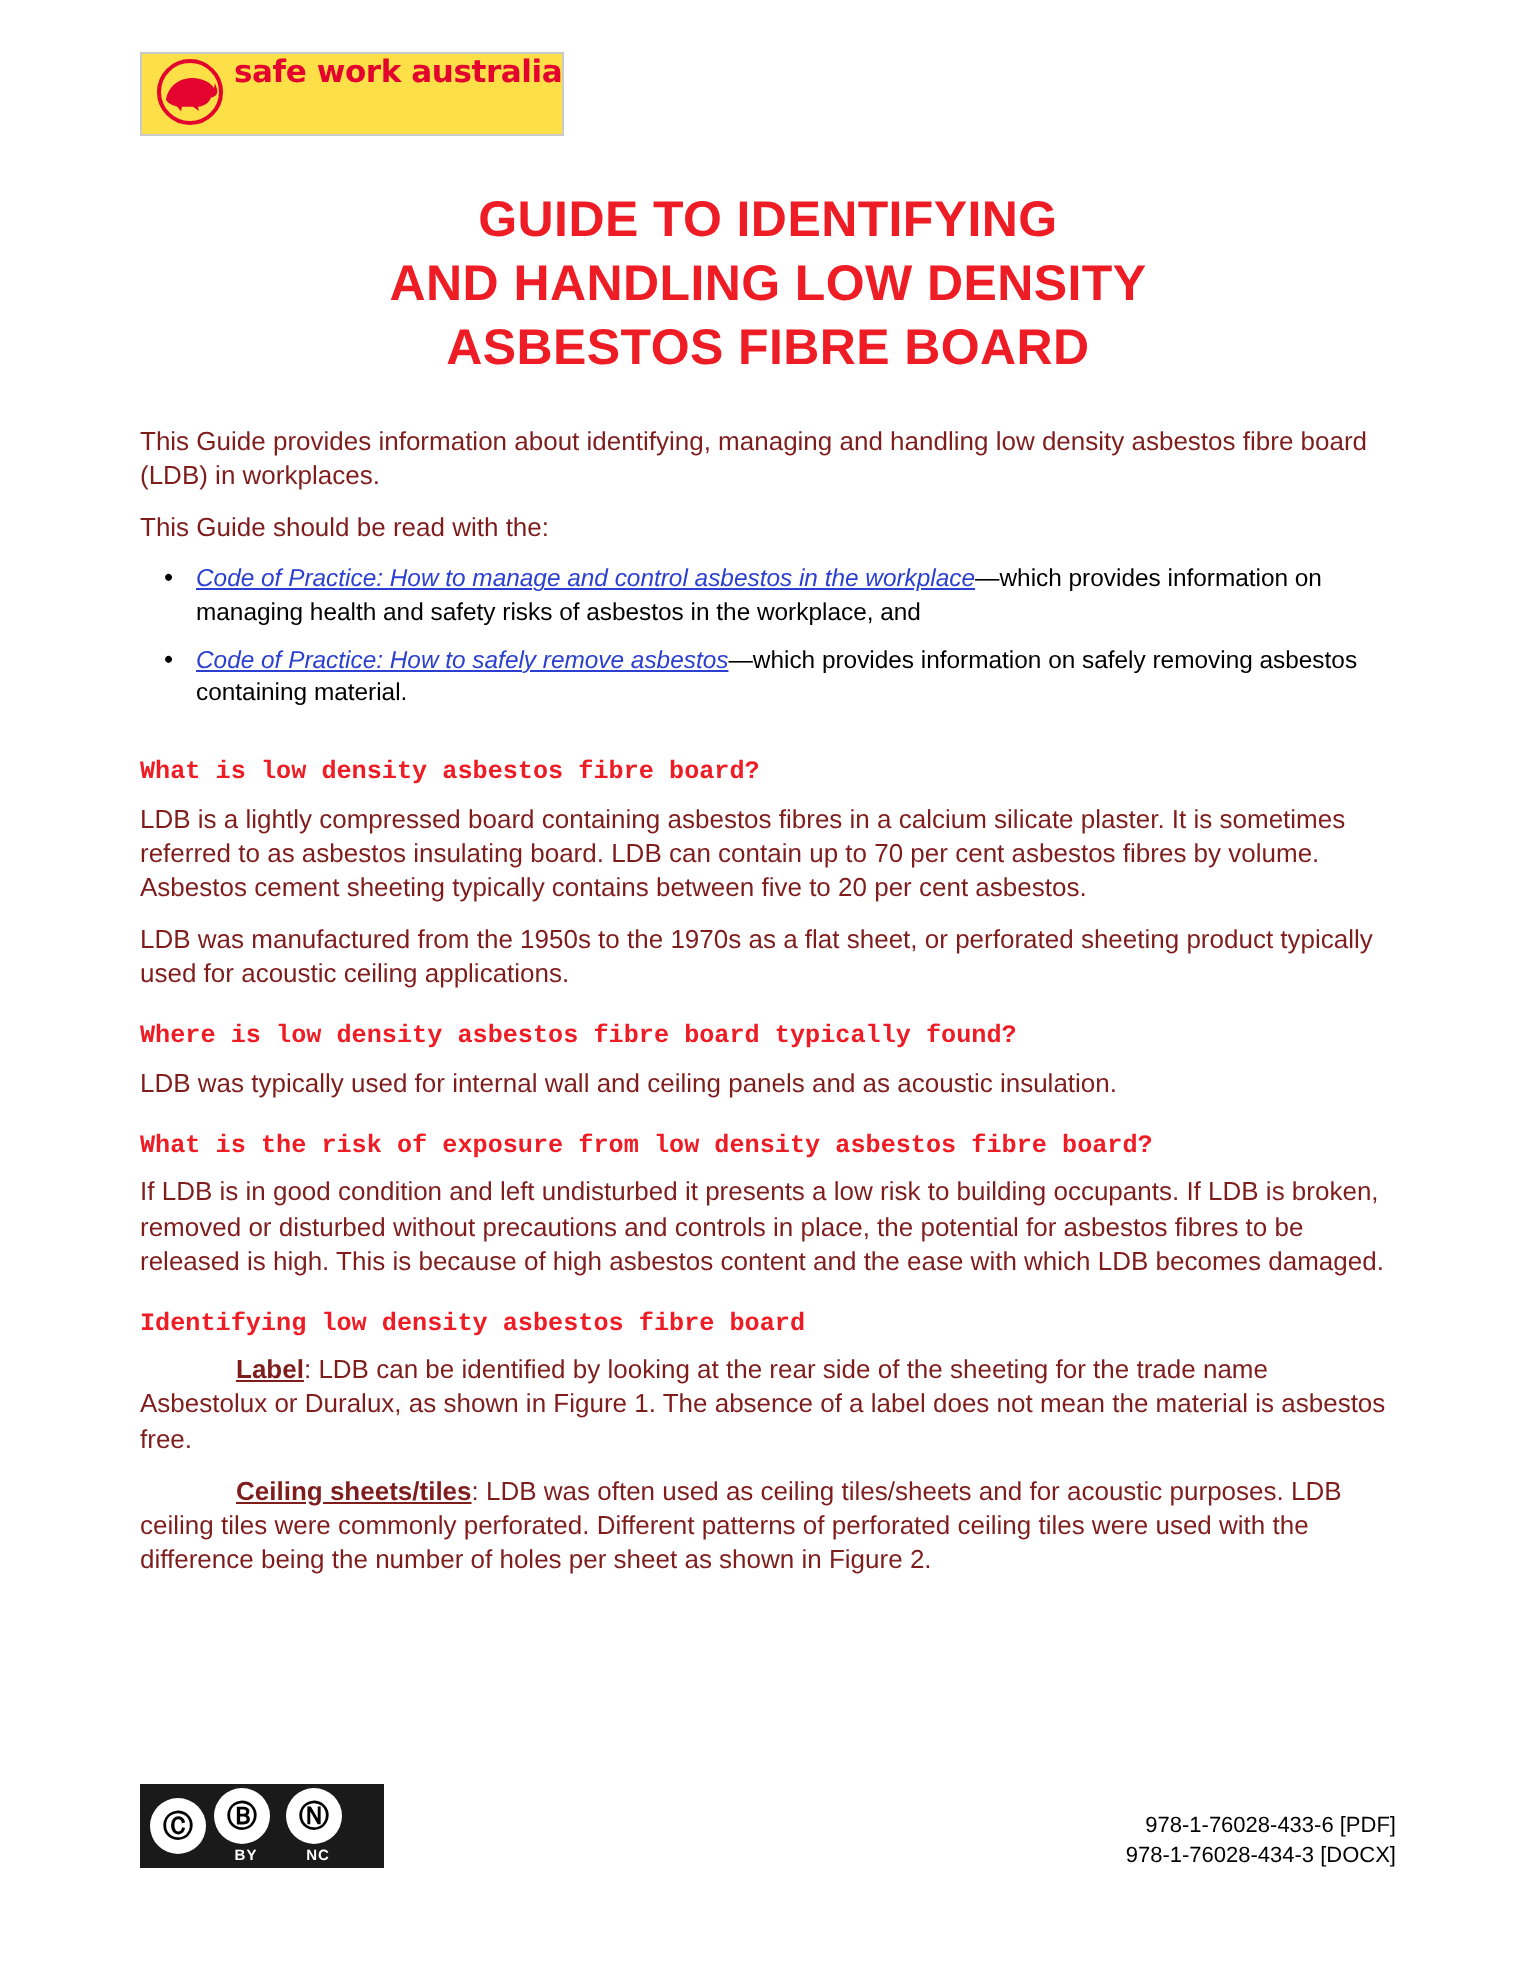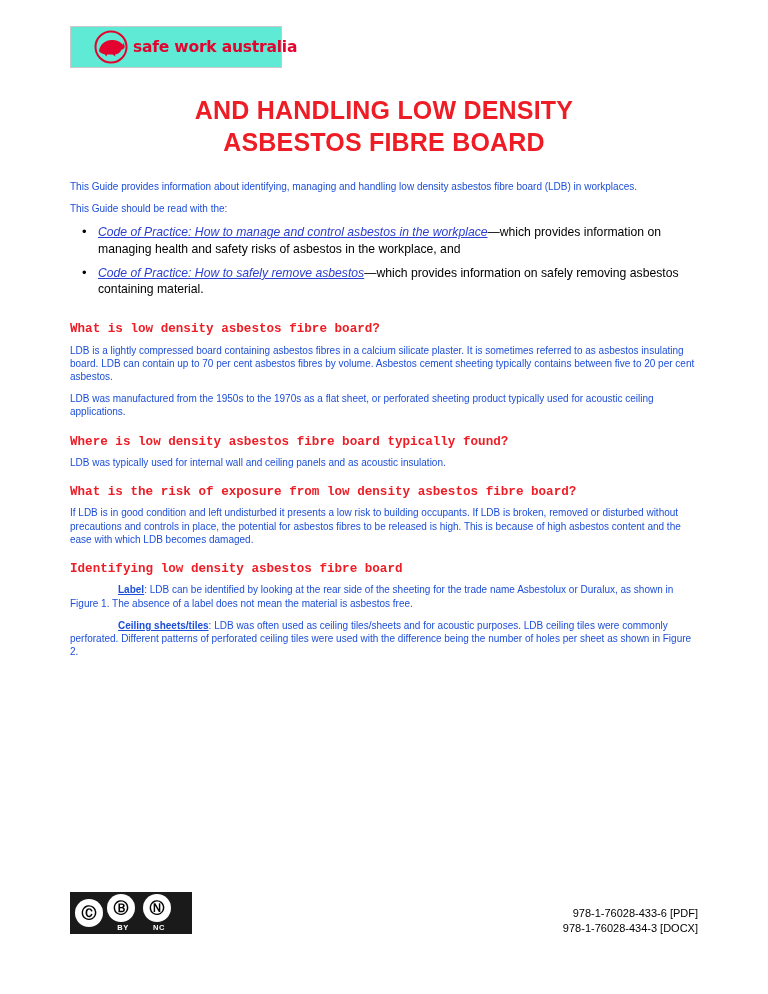--- a/index.html
+++ b/index.html
@@ -18,26 +18,26 @@
     position: relative;
     width: 768px;
     height: 994px;
     box-sizing: border-box;
     padding: 26px 70px 0 70px;
   }
 
   
   .logo-wrap {
     display: flex;
-    align-items: center;
+    align-items: flex-start;
     width: 212px;
     height: 42px;
     border: 1px solid #c9c9c9;
-    background: #5eead4;
-    padding: 16px;
+    background: #fde047;
+    padding: 0;
     box-sizing: border-box;
   }
   .logo-mark {
     width: 44px;
     height: 38px;
     margin-left: 2px;
     flex: 0 0 auto;
     display: flex;
     align-items: center;
     justify-content: center;
@@ -59,24 +59,24 @@
     font-weight: bold;
     font-size: 25px;
     line-height: 1.28;
     letter-spacing: 0.2px;
   }
   .doc-title .tline { display: block; }
 
   
   p.body {
     margin: 0 0 9px 0;
-    font-size: 10px;
+    font-size: 13px;
     line-height: 1.32;
     text-align: left;
-    color: #1d4ed8;
+    color: #7f1d1d;
   }
   .intro-block { margin-top: 22px; }
 
   ul.bullets {
     margin: 4px 0 24px 0;
     padding-left: 28px;
     list-style: none;
   }
   ul.bullets li {
     position: relative;
@@ -181,20 +181,21 @@
     <span class="logo-mark">
       <svg width="42" height="34" viewBox="0 0 42 34" xmlns="http://www.w3.org/2000/svg">
         <circle cx="21" cy="17" r="15.5" fill="none" stroke="#e4032e" stroke-width="2"></circle>
         <path d="M9 21 C10 14, 16 9.5, 23 10 C28 10.4, 31.5 12.5, 33 15 L33.5 12.5 L34.5 15.5 C35.2 17.6, 33.8 19.5, 31.5 19.8 C30.5 22.5, 28 24.2, 25 24.4 L25.5 26.5 L22.5 24.4 L17 24.4 L16.5 26.6 L14.5 24.2 C12 23.6, 10 22.8, 9 21 Z" fill="#e4032e"></path>
       </svg>
     </span>
     <span class="logo-text">safe work australia</span>
   </div>
 
   <h1 class="doc-title">
+    <span class="tline">GUIDE TO IDENTIFYING</span>
     <span class="tline">AND HANDLING LOW DENSITY</span>
     <span class="tline">ASBESTOS FIBRE BOARD</span>
   </h1>
 
   <div class="intro-block">
     <p class="body">This Guide provides information about identifying, managing and handling low density asbestos fibre board (LDB) in workplaces.</p>
     <p class="body">This Guide should be read with the:</p>
     <ul class="bullets">
       <li><a class="coplink" href="#">Code of Practice: How to manage and control asbestos in the workplace</a><span>—which provides information on managing health and safety risks of asbestos in the workplace, and</span></li>
       <li><a class="coplink" href="#">Code of Practice: How to safely remove asbestos</a><span>—which provides information on safely removing asbestos containing material.</span></li>

